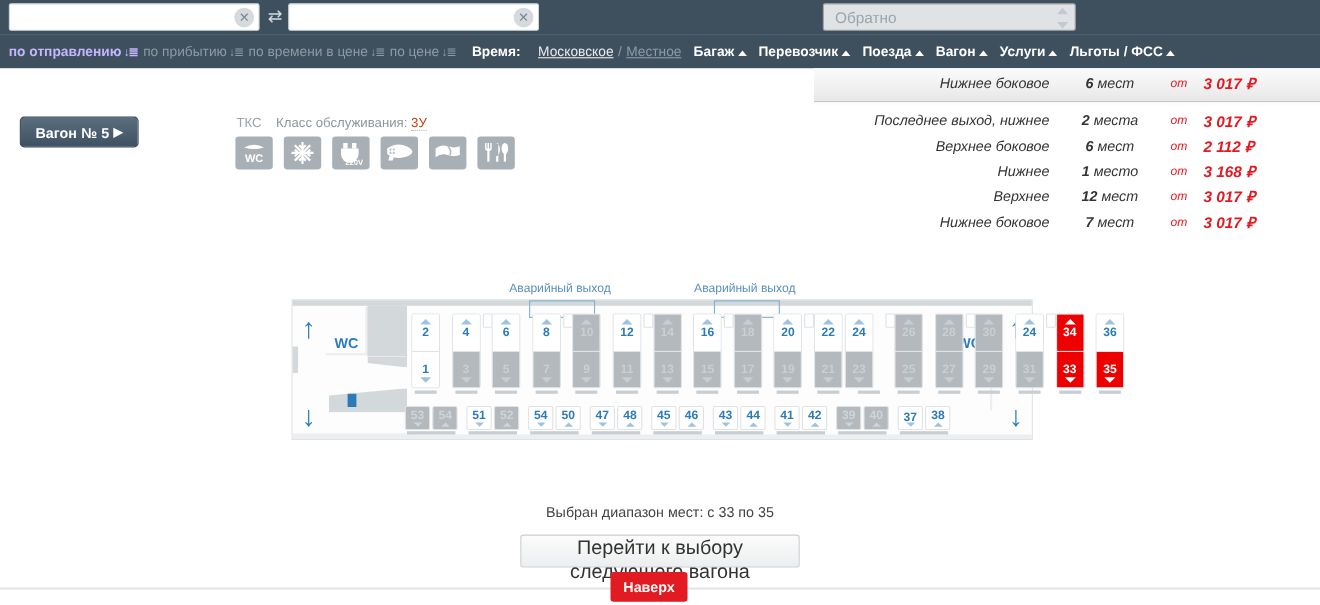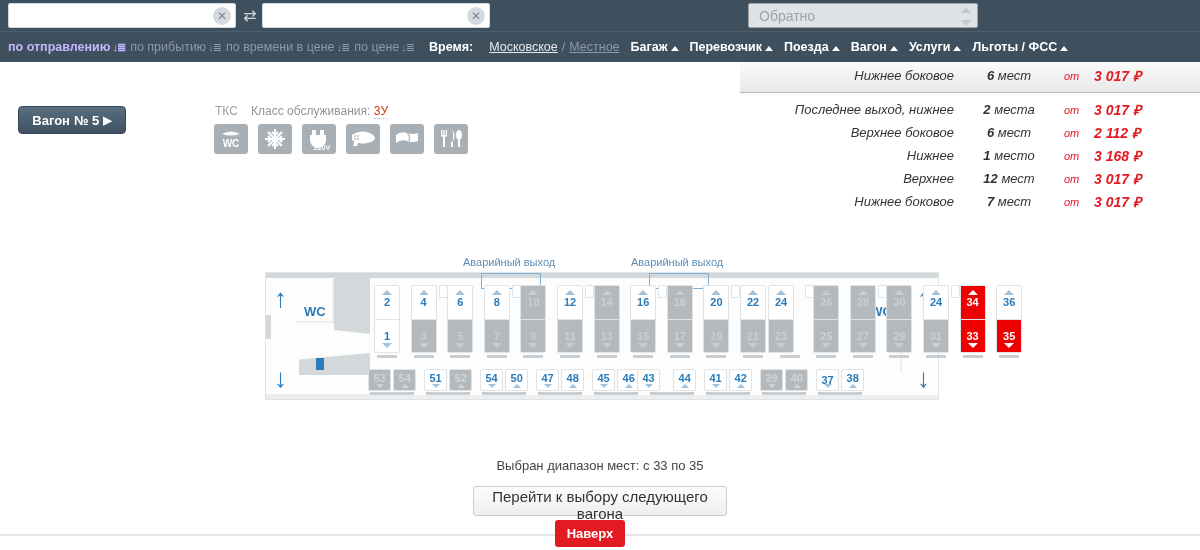--- a/index.html
+++ b/index.html
@@ -189,21 +189,21 @@
   .exit-label { position:absolute; font-size:11px; color:#5b8fb9; }
   .exit-box { position:absolute; border:1px solid #7fb0d4; background:transparent; }
 
   .rangetext {
     position:absolute; left:0; top:458px; width:1200px; text-align:center;
     font-size:13px; color:#444;
   }
   .btn-next {
     position:absolute; left:473px; top:486px; width:254px; height:30px;
     background:linear-gradient(#fcfcfc,#eceeef); border:1px solid #c9ced2;
-    border-radius:3px; font-size:15px; color:#333; cursor:pointer;
+    border-radius:3px; font-size:18px; color:#333; cursor:pointer;
     font-family:"Liberation Sans", sans-serif;
   }
   .footline { position:absolute; left:0; top:534px; width:1200px; height:2px; background:#e3e6e8; }
   .btn-top {
     position:absolute; left:555px; top:520px; width:70px; height:27px;
     background:#e21a22; color:#fff; border:none; border-radius:3px;
     font-size:13px; font-weight:bold; cursor:pointer;
     font-family:"Liberation Sans", sans-serif;
   }
 </style>
@@ -673,21 +673,21 @@
       <div class="side-foot" style="left: 272.2px; width: 44px;"></div>
       <div class="sideseat free down" style="left: 326px; padding-bottom: 4px;">
         <span>45</span>
         <span class="tri"></span>
       </div>
       <div class="sideseat free up" style="left: 351.2px; padding-bottom: 4px;">
         <span>46</span>
         <span class="tri"></span>
       </div>
       <div class="side-foot" style="left: 328.2px; width: 44px;"></div>
-      <div class="sideseat free down" style="left: 371px; padding-bottom: 4px;">
+      <div class="sideseat free down" style="left: 382px; padding-bottom: 4px;">
         <span>43</span>
         <span class="tri"></span>
       </div>
       <div class="sideseat free up" style="left: 407.2px; padding-bottom: 4px;">
         <span>44</span>
         <span class="tri"></span>
       </div>
       <div class="side-foot" style="left: 384.2px; width: 44px;"></div>
       <div class="sideseat free down" style="left: 438px; padding-bottom: 4px;">
         <span>41</span>

